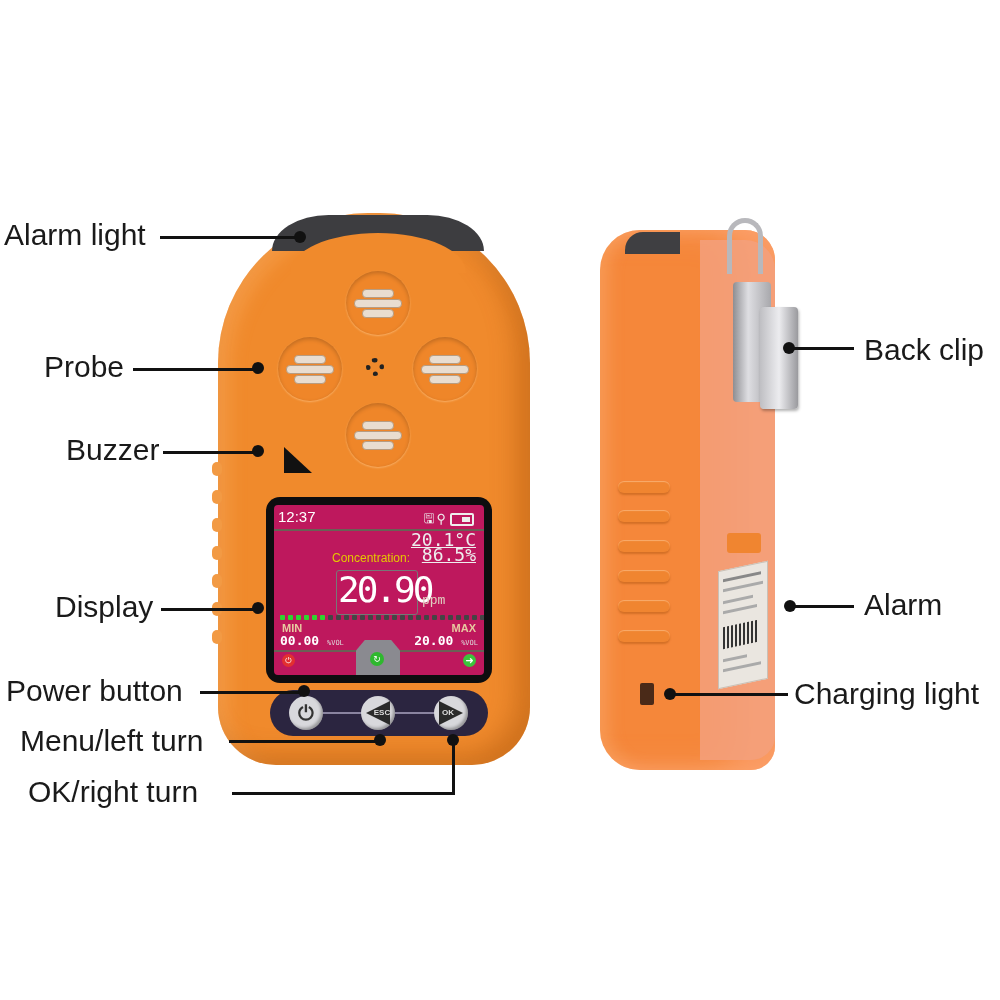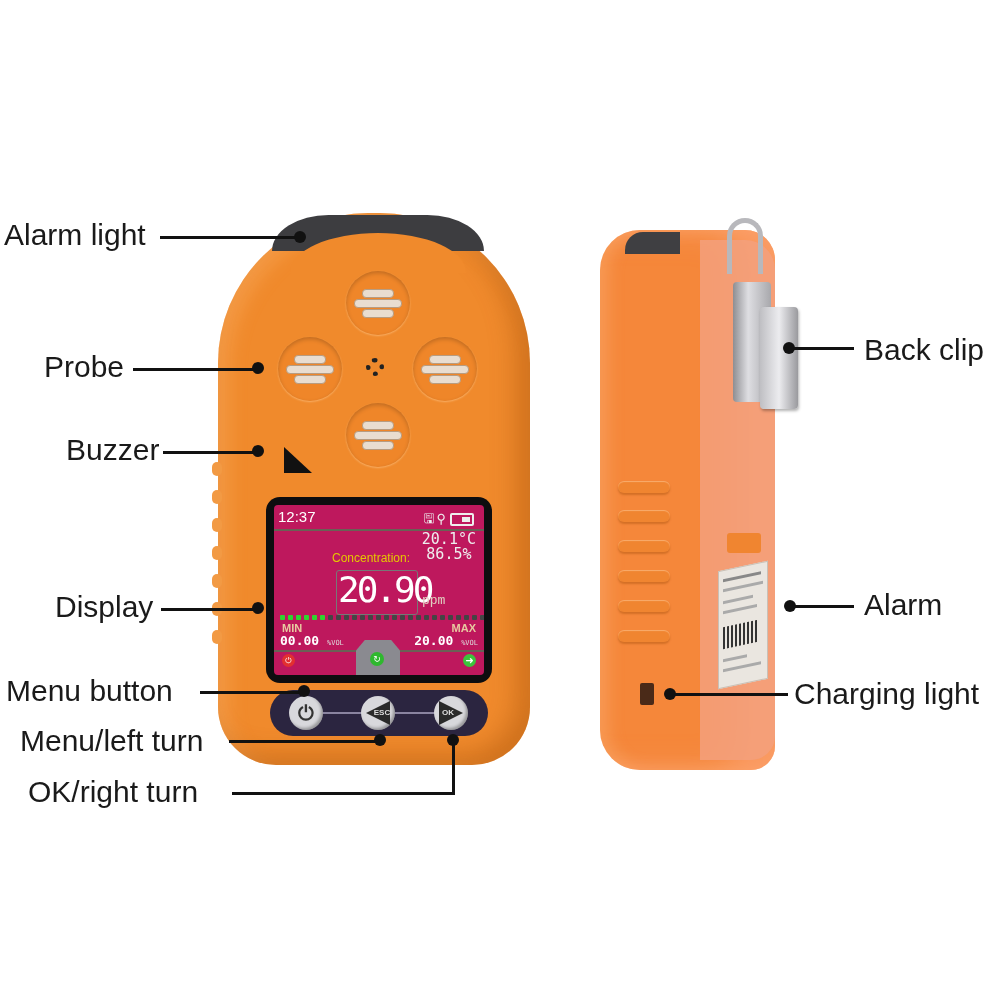--- a/index.html
+++ b/index.html
@@ -21,21 +21,21 @@
   .buzzer{left:284px;top:447px;width:0;height:0;border-left:28px solid #111;border-top:26px solid transparent;}
   .bump{position:absolute;width:10px;height:14px;background:#f29a44;border-radius:5px;}
   
   .bezel{left:266px;top:497px;width:226px;height:186px;background:#0d0d0f;border-radius:14px;}
   .screen{left:274px;top:505px;width:210px;height:170px;background:#be185d;border-radius:4px;overflow:hidden;}
   .time{left:4px;top:3px;color:#fff;font-size:15px;}
   .hdrline{left:0;top:24px;width:210px;height:2px;background:#6a6055;}
   .icons{right:8px;top:4px;color:#eee;font-size:13px;letter-spacing:2px;}
   .batt{right:10px;top:8px;width:20px;height:9px;border:2px solid #eee;border-radius:2px;}
   .battfill{right:14px;top:12px;width:8px;height:5px;background:#eee;}
-  .temp{right:8px;top:27px;color:#eee;font-size:15px;font-family:"DejaVu Sans Mono",monospace;text-align:center;line-height:15px;}
+  .temp{right:8px;top:27px;color:#eee;font-size:18px;font-family:"DejaVu Sans Mono",monospace;text-align:right;line-height:15px;text-decoration:underline;}
   .conc{left:58px;top:46px;color:#e5c800;font-size:12px;}
   .bigbox{left:62px;top:65px;width:80px;height:43px;border:1.5px solid #777;border-radius:3px;}
   .big{left:64px;top:64px;width:78px;color:#fff;font-size:36px;font-family:"DejaVu Sans Mono",monospace;text-align:center;letter-spacing:-3px;}
   .ppm{left:148px;top:88px;color:#e0d0c0;font-size:13px;font-family:Liberation Mono, monospace;}
   .leds{left:6px;top:110px;display:flex;gap:3px;}
   .led{width:5px;height:5px;border-radius:1px;background:#444;}
   .led.on{background:#2fd52f;}
   .minlbl{left:8px;top:117px;color:#e8c9a0;font-size:11px;font-weight:bold;}
   .maxlbl{right:8px;top:117px;color:#e8c9a0;font-size:11px;font-weight:bold;}
   .minv{left:6px;top:128px;color:#fff;font-size:13px;font-family:"DejaVu Sans Mono",monospace;font-weight:bold;}
@@ -209,21 +209,21 @@
 <div class="dot" style="left:252px;top:362px"></div>
 
 <div class="label" style="left:66px;top:435px">Buzzer</div>
 <div class="line" style="left:163px;top:451px;width:98px"></div>
 <div class="dot" style="left:252px;top:445px"></div>
 
 <div class="label" style="left:55px;top:592px">Display</div>
 <div class="line" style="left:161px;top:608px;width:100px"></div>
 <div class="dot" style="left:252px;top:602px"></div>
 
-<div class="label" style="left:6px;top:676px">Menu button</div>
+<div class="label" style="left:6px;top:676px">Power button</div>
 <div class="line" style="left:200px;top:691px;width:104px"></div>
 <div class="dot" style="left:298px;top:685px"></div>
 
 <div class="label" style="left:20px;top:726px">Menu/left turn</div>
 <div class="line" style="left:229px;top:740px;width:152px"></div>
 <div class="dot" style="left:374px;top:734px"></div>
 
 <div class="label" style="left:28px;top:777px">OK/right turn</div>
 <div class="line" style="left:232px;top:792px;width:223px"></div>
 <div class="vline" style="left:452px;top:740px;height:55px"></div>

